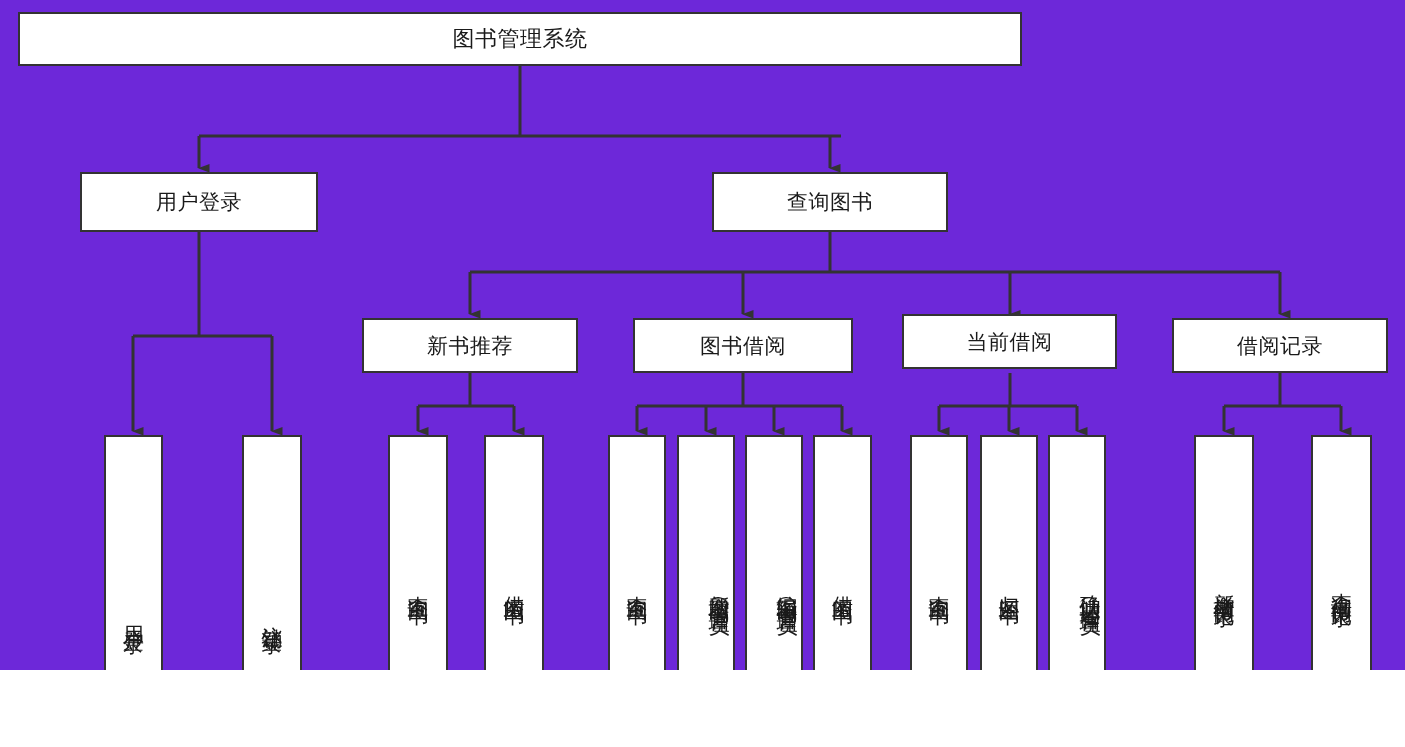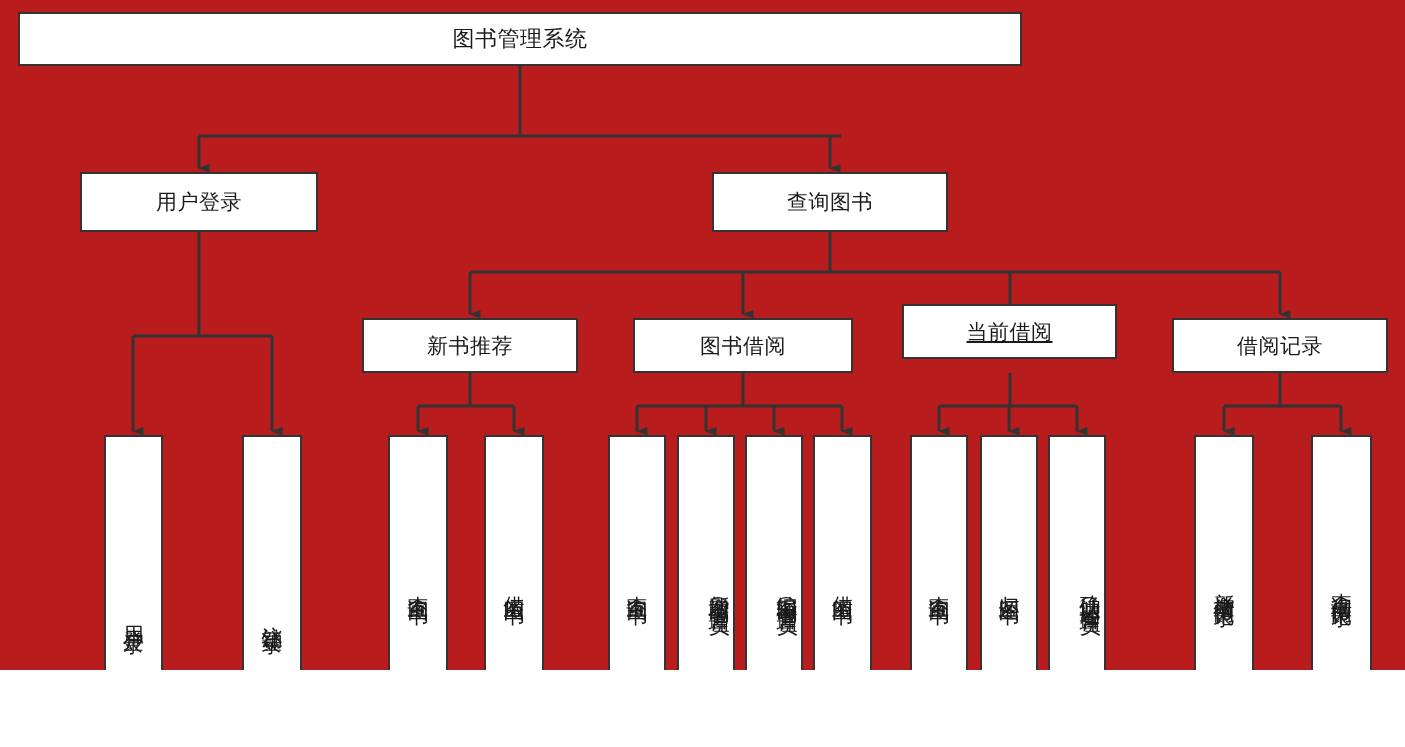--- a/index.html
+++ b/index.html
@@ -7,21 +7,21 @@
     padding: 0;
     background: #ffffff;
   }
   body {
     font-family: "Liberation Sans", "DejaVu Sans", sans-serif;
   }
   #canvas {
     position: relative;
     width: 1405px;
     height: 670px;
-    background: #b91c1c;
+    background: #6d28d9;
     overflow: hidden;
   }
   svg.connectors {
     position: absolute;
     left: 0;
     top: 0;
     width: 1405px;
     height: 747px;
     pointer-events: none;
   }
@@ -124,21 +124,21 @@
     </g>
   </svg>
 
   <div class="node horiz root" style="left:18px; top:12px; width:1004px; height:54px;">图书管理系统</div>
 
   <div class="node horiz" style="left:80px; top:172px; width:238px; height:60px;">用户登录</div>
   <div class="node horiz" style="left:712px; top:172px; width:236px; height:60px;">查询图书</div>
 
   <div class="node horiz" style="left:633px; top:318px; width:220px; height:55px;">图书借阅</div>
   <div class="node horiz" style="left:362px; top:318px; width:216px; height:55px;">新书推荐</div>
-  <div class="node horiz" style="left:902px; top:304px; width:215px; height:55px;text-decoration:underline;">当前借阅</div>
+  <div class="node horiz" style="left:902px; top:314px; width:215px; height:55px;">当前借阅</div>
   <div class="node horiz" style="left:1172px; top:318px; width:216px; height:55px;font-family:Liberation Mono, monospace;">借阅记录</div>
 
   <div class="node vert lowmid" style="left:104px; top:435px; width:59px; height:300px;">用户登录</div>
   <div class="node vert lowmid" style="left:242px; top:435px; width:60px; height:300px;">注销登录</div>
 
   <div class="node vert mid" style="left:388px; top:435px; width:60px; height:300px;">查询图书</div>
   <div class="node vert mid" style="left:484px; top:435px; width:60px; height:300px;">借阅图书</div>
 
   <div class="node vert mid" style="left:608px; top:435px; width:58px; height:300px;">查询图书</div>
   <div class="node vert" style="left:677px; top:435px; width:58px; height:300px;">新增图书（管理员）</div>

